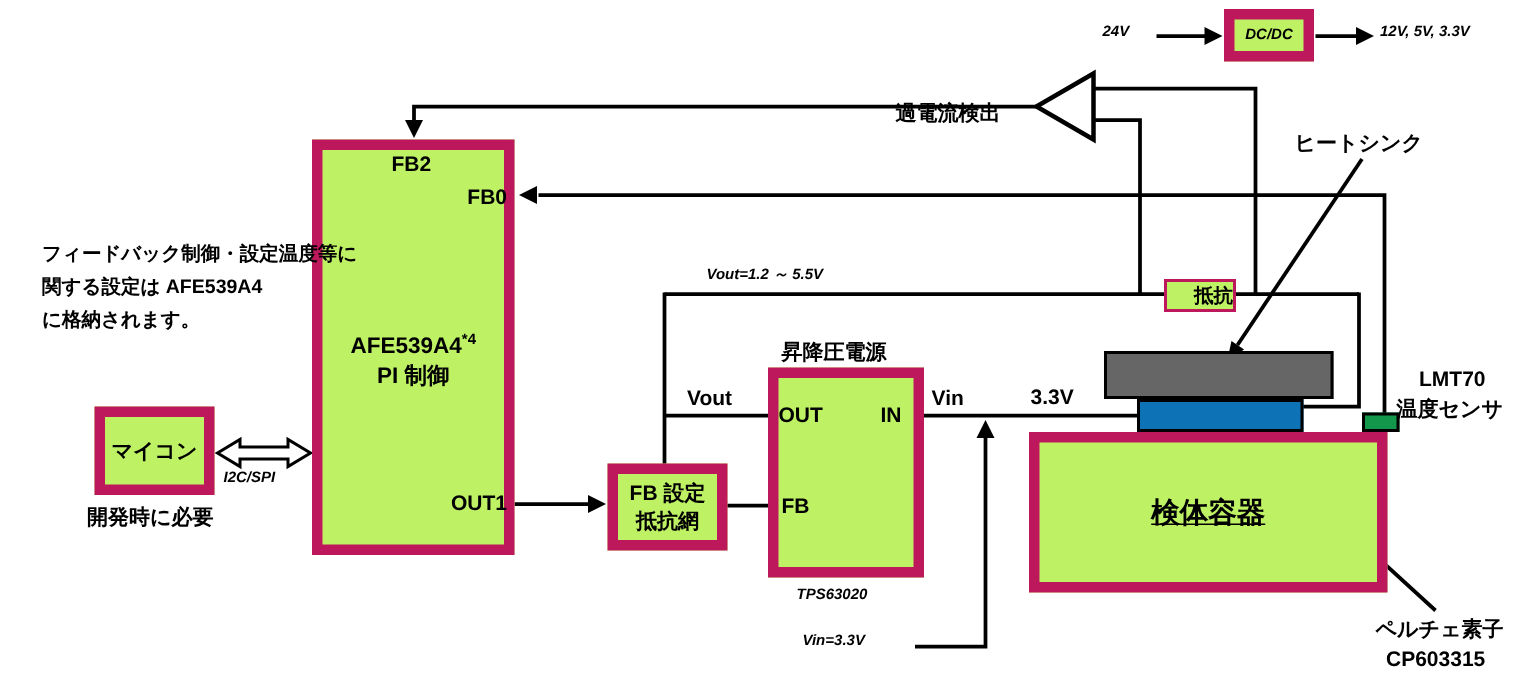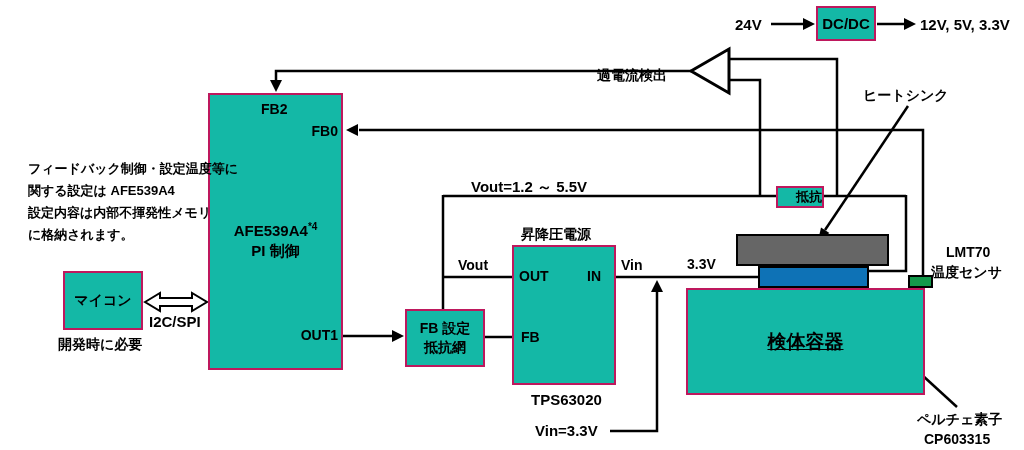--- a/index.html
+++ b/index.html
@@ -9,30 +9,30 @@
     background:#fff;
     font-family:"Liberation Sans","DejaVu Sans",sans-serif;
     font-weight:bold;
     color:#000;
     overflow:hidden;
   }
   svg.wires{position:absolute;left:0;top:0;width:1024px;height:450px;}
   .box{
     position:absolute;
     box-sizing:border-box;
-    border:2px solid #be185d;
-    background:#14b8a6;
+    border:7px solid #be185d;
+    background:#bef264;
     display:flex;align-items:center;justify-content:center;
     text-align:center;
   }
   .rect{position:absolute;box-sizing:border-box;border:2px solid #000;}
   .lbl{position:absolute;white-space:nowrap;line-height:1.15;}
   .fs13{font-size:13px;}
   .fs14{font-size:14px;}
-  .fs15{font-size:15px;}
+  .fs15{font-size:10px;font-style:italic;}
   .fs19{font-size:19px;}
   .note{
     position:absolute;left:28px;top:158px;
     font-size:13px;line-height:22px;white-space:nowrap;
   }
   .pin{position:absolute;font-size:14px;line-height:1;}
   .right{text-align:right;}
   .center-2line{
     position:absolute;left:208px;top:217px;width:135px;
     text-align:center;font-size:15px;line-height:20px;
@@ -130,21 +130,20 @@
 
   <div class="lbl fs15" style="left:735px;top:16px;">24V</div>
   <div class="lbl fs15" style="left:920px;top:16px;">12V, 5V, 3.3V</div>
 
   <div class="lbl fs14" style="left:597px;top:52px;margin-top:15px;">過電流検出</div>
   <div class="lbl fs14" style="left:863px;top:87px;">ヒートシンク</div>
 
   <div class="note">
     <div>フィードバック制御・設定温度等に</div>
     <div>関する設定は AFE539A4</div>
-    <div>設定内容は内部不揮発性メモリ</div>
     <div>に格納されます。</div>
   </div>
 
   <div class="lbl fs15" style="left:149px;top:313px;">I2C/SPI</div>
   <div class="lbl fs14" style="left:58px;top:336px;">開発時に必要</div>
 
   <div class="lbl fs15" style="left:471px;top:178px;">Vout=1.2 ～ 5.5V</div>
   <div class="lbl fs14" style="left:521px;top:226px;">昇降圧電源</div>
   <div class="lbl fs14" style="left:458px;top:257px;">Vout</div>
   <div class="lbl fs14" style="left:621px;top:257px;">Vin</div>

